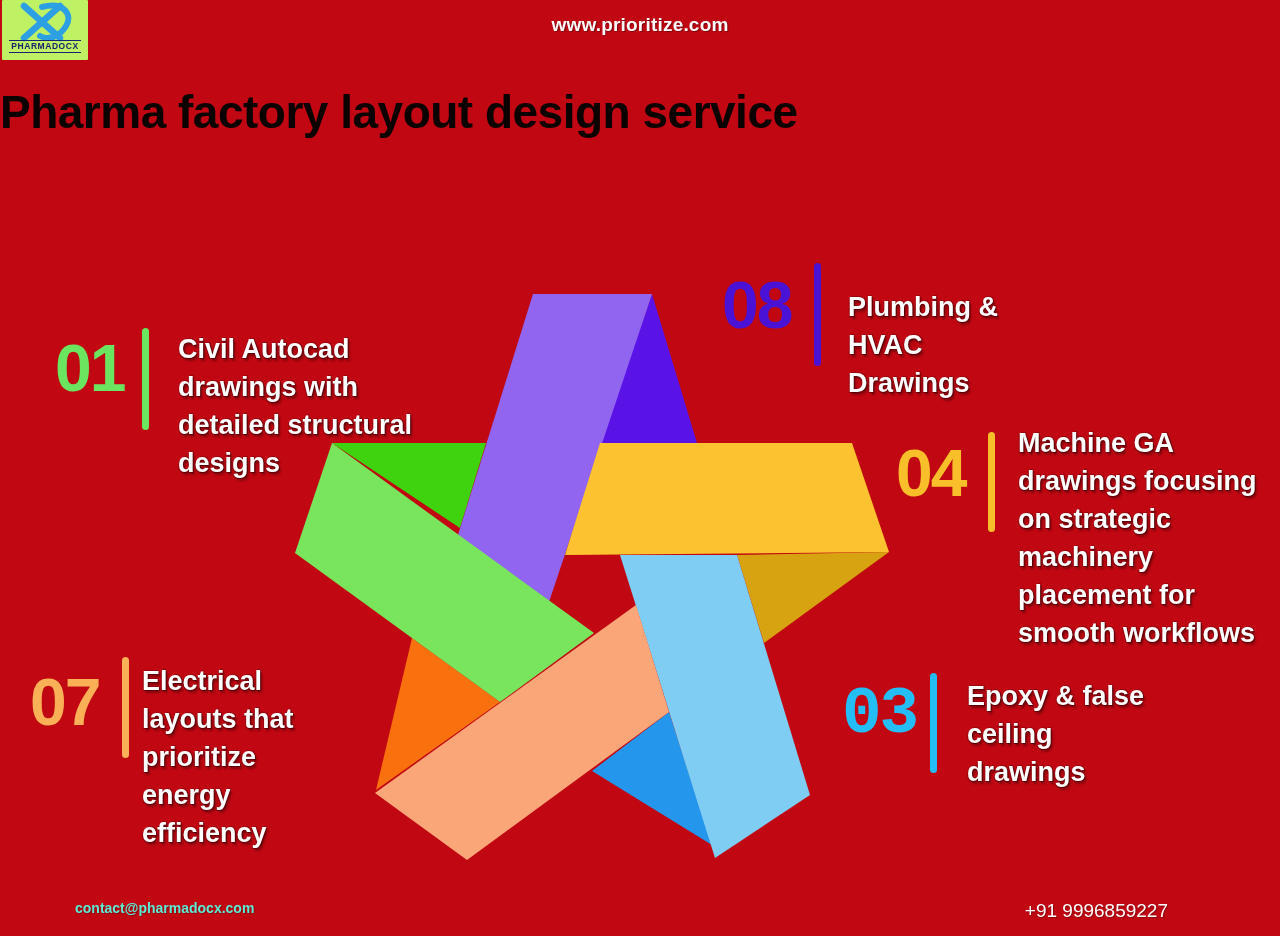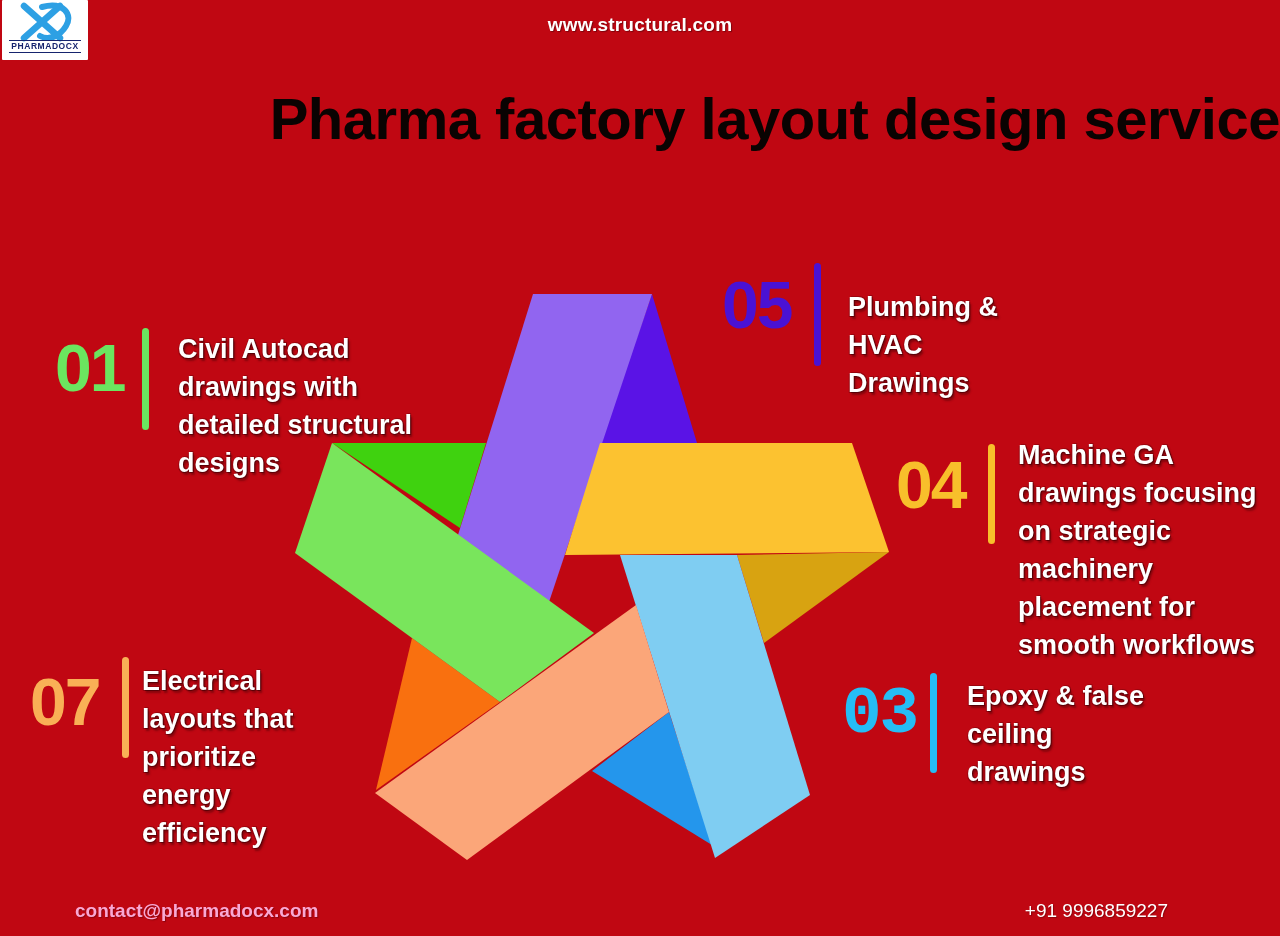--- a/index.html
+++ b/index.html
@@ -7,33 +7,33 @@
     position:relative;width:1280px;height:936px;overflow:hidden;
     background:#c00712;
     font-family:"Liberation Sans",sans-serif;
   }
   .website{
     position:absolute;left:0;right:0;top:14px;text-align:center;
     color:#fff;font-size:19px;font-weight:700;letter-spacing:.2px;
     text-shadow:1px 1px 1px rgba(60,0,5,.5);
   }
   .logo-box{
-    position:absolute;left:2px;top:0;width:86px;height:60px;background:#ffffff;
+    position:absolute;left:2px;top:0;width:86px;height:60px;background:#bef264;
     display:flex;flex-direction:column;align-items:center;justify-content:flex-start;
     border-radius:1px;
   }
   .logo-mark{margin-top:2px;}
   .logo-text{
     font-size:8.5px;font-weight:700;color:#16246e;letter-spacing:.55px;
     border-top:1.5px solid #16246e;border-bottom:1.5px solid #16246e;
     padding:1px 2px;line-height:1.05;margin-top:-2px;white-space:nowrap;
   }
   .title{
-    position:absolute;left:0;right:0;top:85px;text-align:right;
-    color:#0a0302;font-size:58px;font-weight:800;letter-spacing:-.5px;
+    position:absolute;left:0;right:0;top:85px;text-align:left;
+    color:#0a0302;font-size:46px;font-weight:800;letter-spacing:-.5px;
   }
   #star-svg{position:absolute;left:0;top:0;}
   .item{position:absolute;}
   .item .num{
     position:absolute;font-size:66px;font-weight:800;line-height:1;
     letter-spacing:-2px;white-space:nowrap;
   }
   .item .bar{position:absolute;width:7px;border-radius:4px;}
   .item .label{
     position:absolute;color:#fff;font-size:27px;font-weight:700;
@@ -50,54 +50,54 @@
   #item-02{left:30px;top:657px;width:360px;height:230px;}
   #item-02 .num{left:0;top:12px;}
   #item-02 .bar{left:92px;top:0;height:101px;}
   #item-02 .label{left:112px;top:5px;width:300px;}
 
   #item-03{left:842px;top:673px;width:420px;height:160px;}
   #item-03 .num{left:0;top:9px;}
   #item-03 .bar{left:88px;top:0;height:100px;}
   #item-03 .label{left:125px;top:4px;width:300px;}
 
-  #item-04{left:896px;top:432px;width:380px;height:240px;margin-top:12px;}
+  #item-04{left:896px;top:432px;width:380px;height:240px;}
   #item-04 .num{left:0;top:8px;}
   #item-04 .bar{left:92px;top:0;height:100px;}
   #item-04 .label{left:122px;top:-8px;width:280px;}
 
   #item-05{left:722px;top:263px;width:420px;height:160px;}
   #item-05 .num{left:0;top:9px;}
   #item-05 .bar{left:92px;top:0;height:103px;}
   #item-05 .label{left:126px;top:3px;width:300px;margin-top:22px;}
 
   .email{
-    position:absolute;left:75px;top:900px;color:#f9a8d4;
-    font-size:19px;font-weight:700;text-shadow:1px 1px 1px rgba(60,0,5,.4);
+    position:absolute;left:75px;top:900px;color:#5eead4;
+    font-size:14px;font-weight:700;text-shadow:1px 1px 1px rgba(60,0,5,.4);
   }
   .phone{
     position:absolute;right:112px;top:900px;color:#fff;
     font-size:19px;font-weight:400;text-shadow:1px 1px 1px rgba(60,0,5,.4);
   }
 </style>
 </head>
 <body>
 
 <div class="poster" style="background: rgb(192, 7, 18);">
 
   <div class="logo-box">
     <svg class="logo-mark" width="62" height="40" viewBox="0 0 62 40">
       <path d="M10 4 L46 36" stroke="#2da0e4" stroke-width="6.5" fill="none" stroke-linecap="round"></path>
       <path d="M46 4 L10 36" stroke="#2da0e4" stroke-width="6.5" fill="none" stroke-linecap="round"></path>
       <path d="M28 5 C50 -1 59 13 52 24 C46 34 35 39 26 34" stroke="#2da0e4" stroke-width="6" fill="none" stroke-linecap="round"></path>
     </svg>
     <div class="logo-text">PHARMADOCX</div>
   </div>
 
-  <div class="website">www.structural.com</div>
+  <div class="website">www.prioritize.com</div>
 
   <div class="title">Pharma factory layout design service</div>
 
   <svg id="star-svg" width="1280" height="936" viewBox="0 0 1280 936">
       <polygon points="652,294 697,443 600,443" fill="#5a13e6"></polygon>
       <polygon points="332,443 486,443 460,528" fill="#3fd20f"></polygon>
       <polygon points="889,552 764,643 737,555" fill="#d8a311"></polygon>
       <polygon points="376,790 412,638 500,702" fill="#f9700f"></polygon>
       <polygon points="592,771 669,712 712,845" fill="#2496ec"></polygon>
       <polygon points="533,294 652,294 549,602 458,535" fill="#9165f0"></polygon>
@@ -139,21 +139,21 @@
     <div class="bar" style="background: rgb(248, 191, 43);"></div>
     <div class="label">Machine GA
 drawings focusing
 on strategic
 machinery
 placement for
 smooth workflows</div>
   </div>
 
   <div class="item" id="item-05">
-    <div class="num" style="color: rgb(74, 18, 212);">05</div>
+    <div class="num" style="color: rgb(74, 18, 212);">08</div>
     <div class="bar" style="background: rgb(74, 18, 212);"></div>
     <div class="label">Plumbing &amp;
 HVAC
 Drawings</div>
   </div>
 
   <div class="email">contact@pharmadocx.com</div>
   <div class="phone">+91 9996859227</div>
 
 </div>

